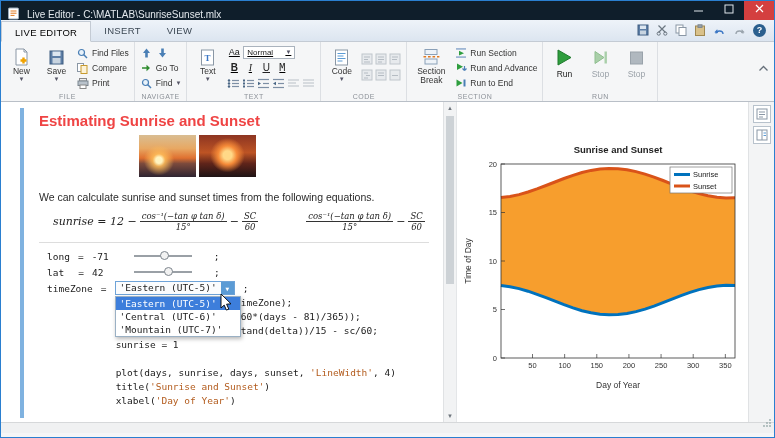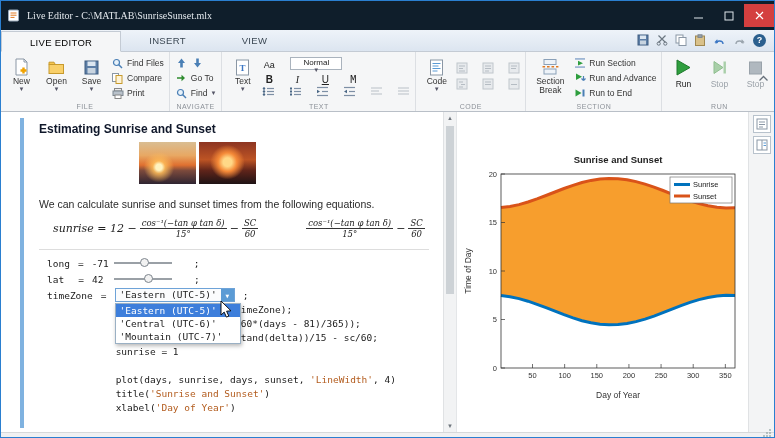--- a/index.html
+++ b/index.html
@@ -1,76 +1,76 @@
 <!DOCTYPE html>
 <html><head>
 <meta charset="utf-8">
 <style>
   * { box-sizing: border-box; margin:0; padding:0; }
   body { font-family:"Liberation Sans", sans-serif; background:#ffffff; }
   .window { position:relative; width:775px; height:438px; border:1px solid #2a7fd0; background:#f5f6f7; overflow:hidden; }
 
   
-  .titlebar { height:29px; background:#0f1e2b; display:flex; align-items:center;font-family:Liberation Serif, serif; }
+  .titlebar { height:19px; background:#0f1e2b; display:flex; align-items:flex-end; }
   .titlebar .app-icon { margin-left:6px; display:flex; }
   .titlebar .title-text { color:#e3e8ed; font-size:10px; margin-left:7px; flex:1; white-space:nowrap; }
   .win-btn { width:30px; height:23px; display:flex; align-items:center; justify-content:center; }
   .win-btn.close { background:#d43f3f; }
 
   
   .tabrow { height:22px; background:linear-gradient(#eef3f9,#dce5f0); display:flex; align-items:flex-end; border-bottom:1px solid #c4cbd4; }
-  .tab { padding:0 28px; height:21px; line-height:21px; font-size:9.5px; color:#3c4854; letter-spacing:.3px; }
+  .tab { padding:0 13px; height:21px; line-height:21px; font-size:9.5px; color:#3c4854; letter-spacing:.3px; }
   .tab.active { background:#f5f6f7; border:1px solid #c4cbd4; border-bottom:1px solid #f5f6f7; color:#000; margin-bottom:-1px; }
   .qat { margin-left:auto; display:flex; align-items:center; gap:7px; padding-right:8px; height:22px; }
   .qat .qicon { display:flex; align-items:center; }
   .help-circle { width:13px; height:13px; border-radius:50%; background:#2b5f8e; color:#fff; font-size:9px; font-weight:bold; display:flex; align-items:center; justify-content:center; }
 
   
   .toolstrip { position:relative; height:60px; background:#f5f6f7; border-bottom:1px solid #b9bfc7; display:flex; }
   .group { position:relative; height:100%; border-right:1px solid #dcdfe3; padding:3px 5px 11px 5px; }
   .group-label { position:absolute; bottom:1px; left:0; right:0; text-align:center; font-size:7px; color:#8c9198; letter-spacing:.5px; }
   .group-body { display:flex; gap:4px; height:46px; }
   .bigbtn { width:31px; display:flex; flex-direction:column; align-items:center; justify-content:flex-start; padding-top:2px; font-size:8.5px; color:#333; text-align:center; line-height:1.1; }
   .bigbtn .bicon { height:20px; display:flex; align-items:center; justify-content:center; }
   .caret { font-size:6px; color:#556; line-height:1; }
   .smallcol { display:flex; flex-direction:column; justify-content:center; gap:1px; }
   .smallrow { display:flex; align-items:center; gap:3px; height:14px; font-size:8.5px; color:#333; white-space:nowrap; }
   .smallrow .sicon { display:flex; width:13px; justify-content:center; }
-  .fmtrow { display:flex; align-items:flex-end; gap:14px; height:15px; }
+  .fmtrow { display:flex; align-items:center; gap:2px; height:15px;text-decoration:underline; }
   .fmt-letter { width:14px; text-align:center; font-size:10px; color:#222; }
-  .combo { width:52px; height:13px; border:1px solid #aab3bd; background:#fff; font-size:8px; color:#222; display:flex; align-items:center; padding:0 3px; justify-content:space-between;flex-direction:column; }
+  .combo { width:52px; height:13px; border:1px solid #aab3bd; background:#fff; font-size:8px; color:#222; display:flex; align-items:center; padding:0 3px; justify-content:space-between; }
   .runbtn { width:32px; display:flex; flex-direction:column; align-items:center; padding-top:3px; font-size:8.5px; color:#222; }
   .runbtn.disabled { color:#9aa1a8; }
   .collapse-btn { position:absolute; right:5px; top:16px; }
 
   
   .main { display:flex; height:320px; background:#fff; }
   .doc { position:relative; width:442px; padding-left:22px; background:#fff; overflow:hidden; }
   .section-bar { position:absolute; left:19px; top:6px; bottom:4px; width:4px; background:#7fb2e0; }
   .doc-content { margin-left:16px; padding-top:10px; width:390px; }
-  .doc-heading { font-size:12px; font-weight:bold; color:#0f172a; }
+  .doc-heading { font-size:15px; font-weight:bold; color:#ef4444; }
   .photos { display:flex; gap:3px; margin-left:100px; margin-top:6px; }
   .photo { width:57px; height:42px; }
   .photo1 { background:
       radial-gradient(circle at 35% 60%, #fff3c0 0 7%, rgba(255,190,90,.85) 14%, rgba(240,140,60,0) 34%),
       linear-gradient(#d9bd92 0%, #e8a863 32%, #df7030 55%, #7c4a3c 68%, #2e2431 100%); }
   .photo2 { background:
       radial-gradient(circle at 50% 48%, #ffd887 0 12%, #f58a38 26%, rgba(200,80,40,0) 48%),
       linear-gradient(#8d3522 0%, #bd5424 42%, #5f241a 68%, #1e1315 100%); }
   .doc-intro { margin-top:14px; font-size:10.5px; color:#2b2b2b; }
   .equations { display:flex; gap:42px; margin-left:14px; margin-top:8px; font-family:"DejaVu Serif", serif; font-style:italic; font-size:11px; color:#222; align-items:center; }
   .frac { display:inline-flex; flex-direction:column; align-items:center; vertical-align:middle; margin:0 3px; font-size:8.5px; line-height:1.2; }
   .frac .num { border-bottom:1px solid #333; padding:0 2px; }
   .eq-part { display:flex; align-items:center;text-align:center; }
 
   
   .codeblock { position:relative; margin-top:10px; border-top:1px solid #ddd; padding:5px 0 0 8px; font-family:"DejaVu Sans Mono", monospace; font-size:9.5px; color:#1a1a1a; }
   .ctrl-line { display:flex; align-items:center; height:16px; }
   .ctrl-line .op { margin:0 8px; }
-  .ctrl-line .val { margin-right:4px; min-width:18px; }
+  .ctrl-line .val { margin-right:24px; min-width:18px; }
   .slider { position:relative; width:58px; height:12px; margin-right:22px; }
   .slider .track { position:absolute; left:0; right:0; top:5px; height:2px; background:#9aa0a6; }
   .slider .thumb { position:absolute; top:1px; width:9px; height:9px; border-radius:50%; background:#f2f2f2; border:1px solid #7d858d; }
   .code-line { position:relative; height:14px; line-height:14px; white-space:pre; }
   .code-line .right-frag { position:absolute; left:188px; top:0; }
   .mstr { color:#b35c1e;margin-top:29px; }
   .blank-line { height:14px; }
 
   
   .dd-wrap { position:relative; display:inline-flex; margin-right:8px; }
@@ -180,30 +180,20 @@
       <div class="group-body">
         <div class="bigbtn">
           <span class="bicon">
               <svg width="15" height="18">
                 <path d="M2 1h8l3 3v13H2z" fill="#fff" stroke="#8a97a5"></path>
                 <path d="M10 1v3h3" fill="none" stroke="#8a97a5"></path>
                 <path d="M9.5 9.5v6M6.5 12.5h6" stroke="#f0a200" stroke-width="2.4"></path>
               </svg>
             </span>
           <span>New</span>
-          <span class="caret">▼</span>
-        </div>
-        <div class="bigbtn">
-          <span class="bicon">
-              <svg width="17" height="15">
-                <path d="M1 4.5V2.2h5l1.3 2.3z" fill="#f7c64d" stroke="#c79a2e"></path>
-                <rect x="1" y="4.5" width="14.5" height="9" fill="#f9d06a" stroke="#c79a2e"></rect>
-              </svg>
-            </span>
-          <span>Open</span>
           <span class="caret">▼</span>
         </div>
         <div class="bigbtn">
           <span class="bicon">
               <svg width="15" height="15">
                 <rect x="1" y="1" width="13" height="13" fill="#5d7ea6" stroke="#3f5c80"></rect>
                 <rect x="3.5" y="1.5" width="8" height="4.5" fill="#dce6f0"></rect>
                 <rect x="3.5" y="8" width="8" height="5.5" fill="#c8d4e0"></rect>
               </svg>
             </span>

